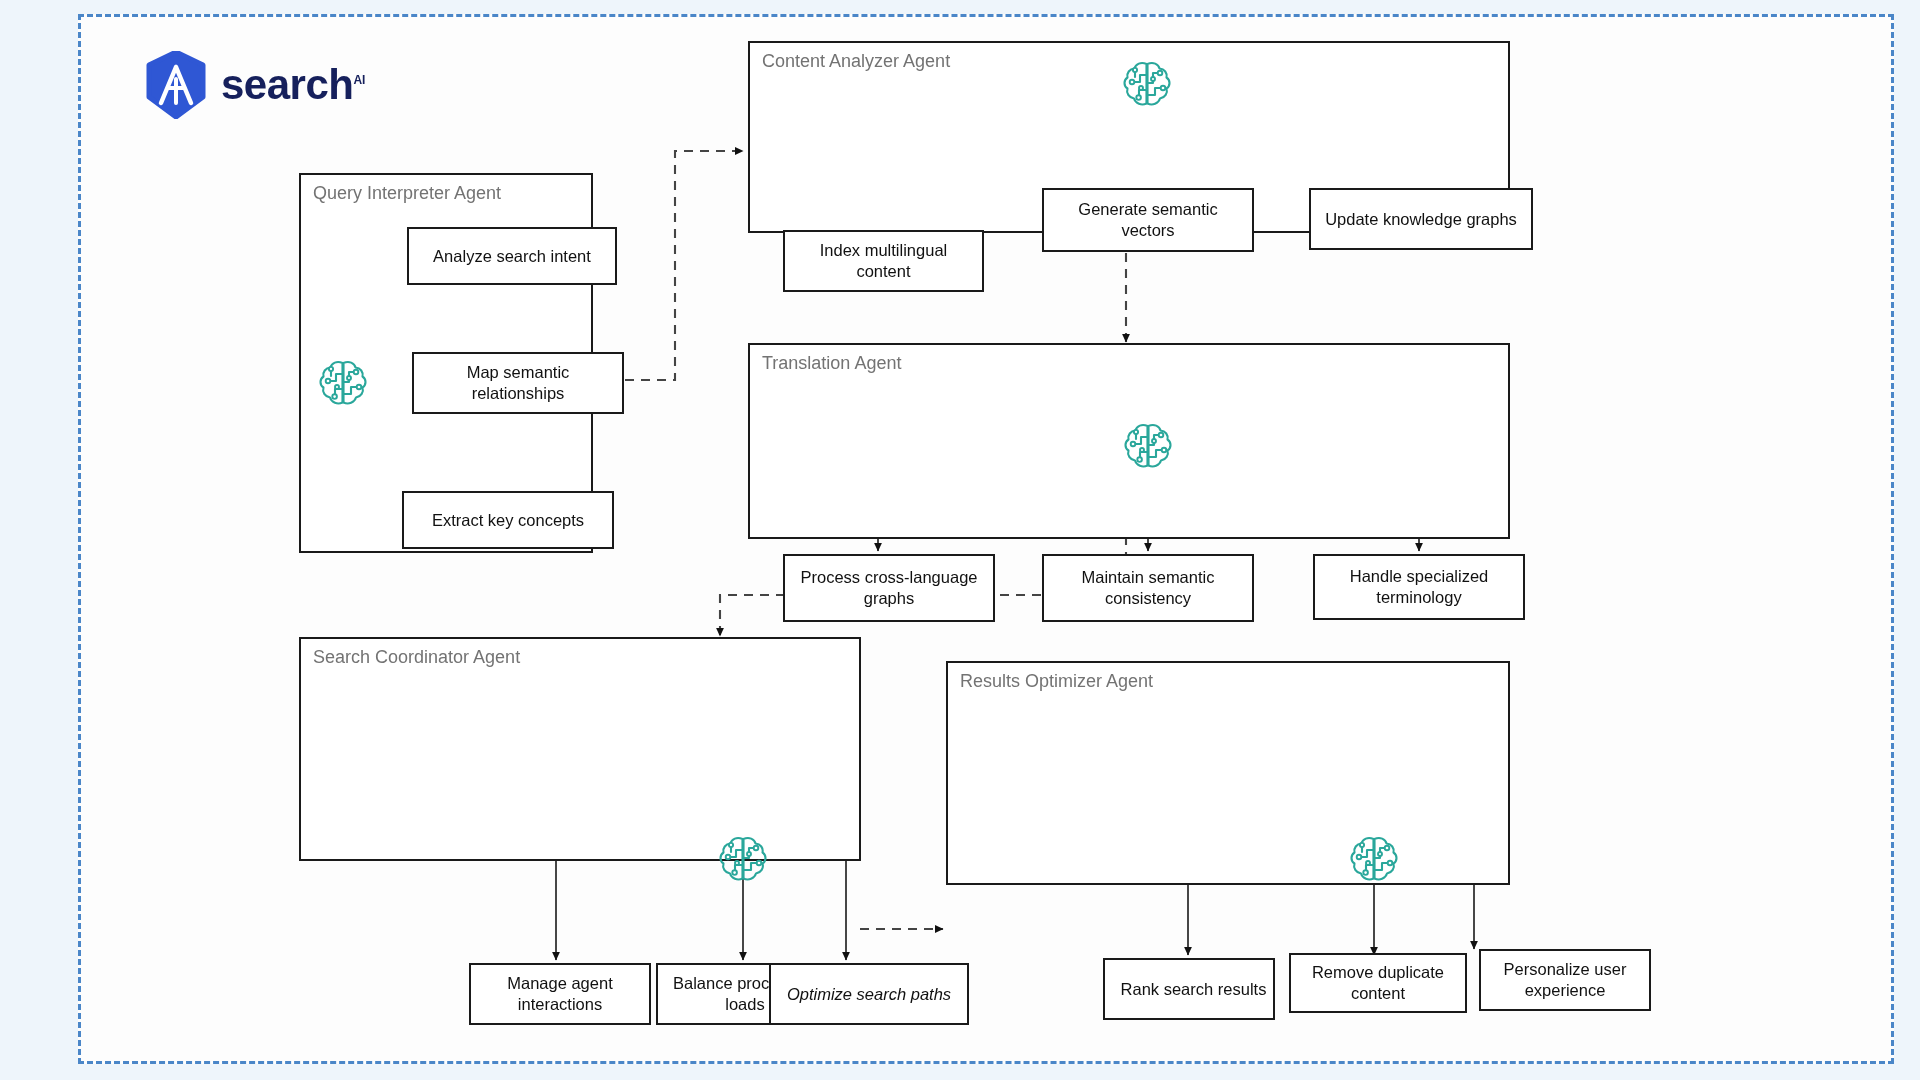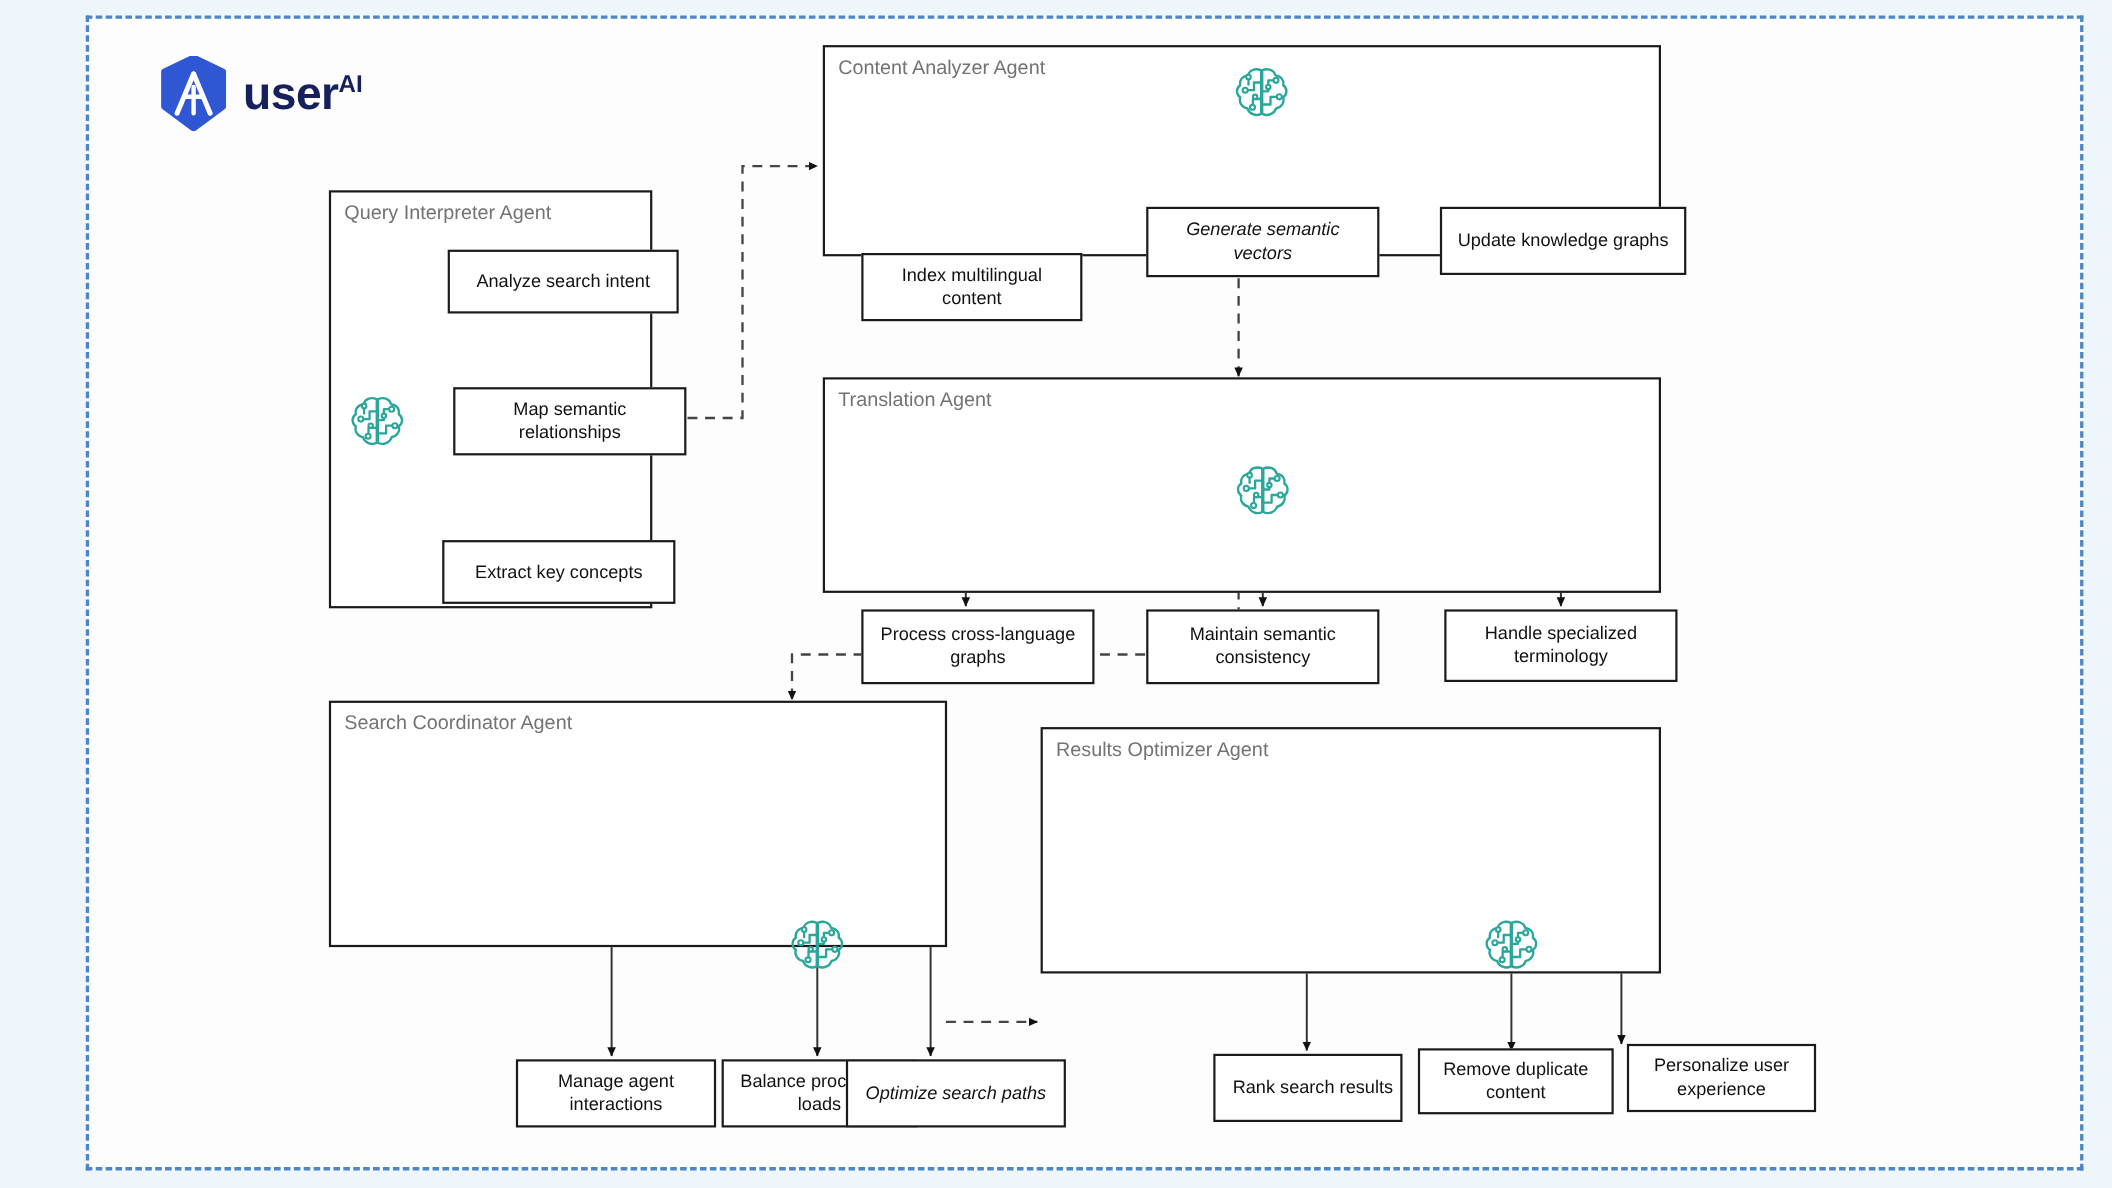--- a/index.html
+++ b/index.html
@@ -22,21 +22,21 @@
   #logo{
     position:absolute;left:64px;top:34px;
     display:flex;align-items:center;gap:14px;
   }
   .hexwrap{width:62px;height:68px;position:relative;}
   .logo-text{
     font-size:42px;font-weight:bold;color:#16205c;
     letter-spacing:-0.5px;position:relative;line-height:1;
   }
   .logo-sup{
-    font-size:22px;font-weight:bold;vertical-align:super;
+    font-size:12px;font-weight:bold;vertical-align:super;
     color:#16205c;letter-spacing:0;
   }
 
   
   .group{
     position:absolute;
     background:#ffffff;
     border:2.5px solid #1a1a1a;
     box-sizing:border-box;
   }
@@ -70,21 +70,21 @@
   <div id="logo">
     <div class="hexwrap">
       <svg width="62" height="68" viewBox="0 0 62 68">
         <path d="M31 1 L58 14 L58 46 L31 66 L4 46 L4 14 Z" fill="#2f57d4" stroke="#2f57d4" stroke-width="5" stroke-linejoin="round"></path>
         <path d="M31 16 L16 52 M31 16 L46 52" fill="none" stroke="#ffffff" stroke-width="4.5" stroke-linecap="round"></path>
         <path d="M24 37 L38 37" stroke="#ffffff" stroke-width="4" stroke-linecap="round"></path>
         <path d="M31 28 L31 52" stroke="#ffffff" stroke-width="4" stroke-linecap="round"></path>
       </svg>
     </div>
     <div class="logo-text">
-      <span>user</span><span class="logo-sup">AI</span>
+      <span>search</span><span class="logo-sup">AI</span>
     </div>
   </div>
 
   <svg class="ovl">
     <defs>
       <marker id="ah" markerWidth="9" markerHeight="9" refX="8" refY="4.5" orient="auto" markerUnits="userSpaceOnUse">
         <path d="M0,0.6 L8.5,4.5 L0,8.4 z" fill="#111"></path>
       </marker>
     </defs>
 
@@ -175,21 +175,21 @@
           <circle cx="19.6" cy="40.6" r="2.3"></circle>
         <circle cx="16" cy="13" r="2.1"></circle>
           <circle cx="41" cy="16" r="2.3"></circle>
         <circle cx="44" cy="31" r="2.3"></circle>
           <circle cx="34" cy="22" r="2"></circle>
           <circle cx="22" cy="31" r="2"></circle>
       </g>
     </svg>
   </div>
   <div class="leaf" style="left:702px;top:177px;width:201px;height:62px;margin-top:36px;">Index multilingual content</div>
-  <div class="leaf" style="left:961px;top:171px;width:212px;height:64px;font-style:italic;">Generate semantic vectors</div>
+  <div class="leaf" style="left:961px;top:171px;width:212px;height:64px;">Generate semantic vectors</div>
   <div class="leaf" style="left:1228px;top:171px;width:224px;height:62px;">Update knowledge graphs</div>
 
   <div class="group" style="left:667px;top:326px;width:762px;height:196px;">
     <div class="group-title">Translation Agent</div>
   </div>
   <div class="brain" style="left:1039px;top:402px;">
     <svg viewBox="0 0 56 56" width="56" height="56">
       <g fill="none" stroke="#2aa79b" stroke-width="2.1" stroke-linecap="round" stroke-linejoin="round">
         <path d="M27.5 7 C22 4.5 16.5 7 15.5 11.5 C10.5 12 7.5 16 8.5 20.5 C4.5 23 4.5 29 8.5 31.5 C7 36 10 40.5 15 41.5 C16.5 46.5 22.5 49 27.5 46.5 Z"></path>
         <path d="M28.5 7 C34 4.5 39.5 7 40.5 11.5 C45.5 12 48.5 16 47.5 20.5 C51.5 23 51.5 29 47.5 31.5 C49 36 46 40.5 41 41.5 C39.5 46.5 33.5 49 28.5 46.5 Z"></path>

